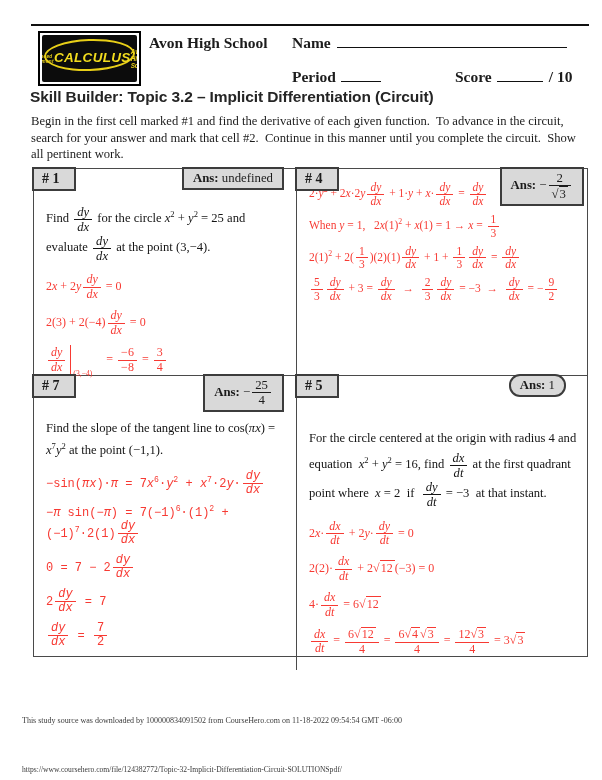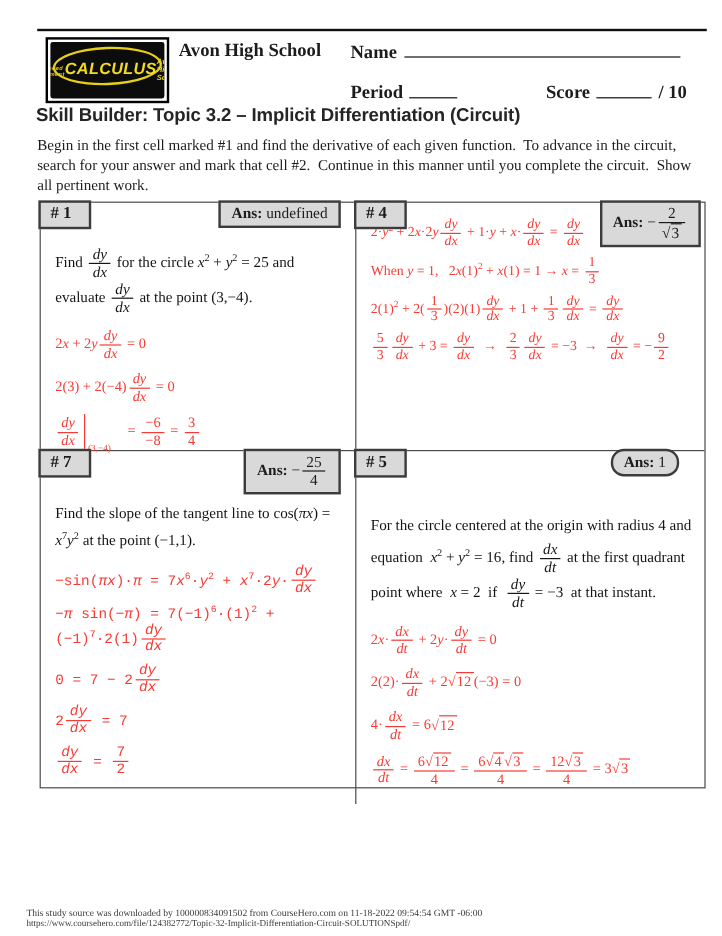--- a/index.html
+++ b/index.html
@@ -65,21 +65,21 @@
   .m sup{font-size:0.68em;}
   .frac{display:inline-block;text-align:center;vertical-align:middle;margin:0 2px;line-height:1.12;}
   .frac .fn{display:block;padding:0 3px;}
   .frac .fd{display:block;border-top:1.1px solid currentColor;padding:0 3px;}
   .sqrt{display:inline-block;white-space:nowrap;}
   .sqrt .radarg{display:inline-block;border-top:1.1px solid currentColor;padding:0 2px 0 1px;}
   .evalbar{display:inline-block;position:relative;width:32px;height:2.5em;vertical-align:middle;border-left:1.4px solid currentColor;margin-left:3px;}
   .evalbar .evalsub{position:absolute;left:2px;bottom:-3px;font-size:0.64em;white-space:nowrap;}
 
   
-  .footer1{left:22px;top:756px;font-size:8px;color:#3a3a3a;font-family:"Liberation Serif",serif;}
+  .footer1{left:22px;top:716px;font-size:8px;color:#3a3a3a;font-family:"Liberation Serif",serif;}
   .footer2{left:22px;top:765px;font-size:7.6px;color:#3a3a3a;font-family:"Liberation Serif",serif;}
 </style>
 </head>
 <body>
 
 <div class="abs top-rule"></div>
 
 <div class="abs logo">
   <div class="logo-inner">
     <div class="logo-ellipse"></div>

